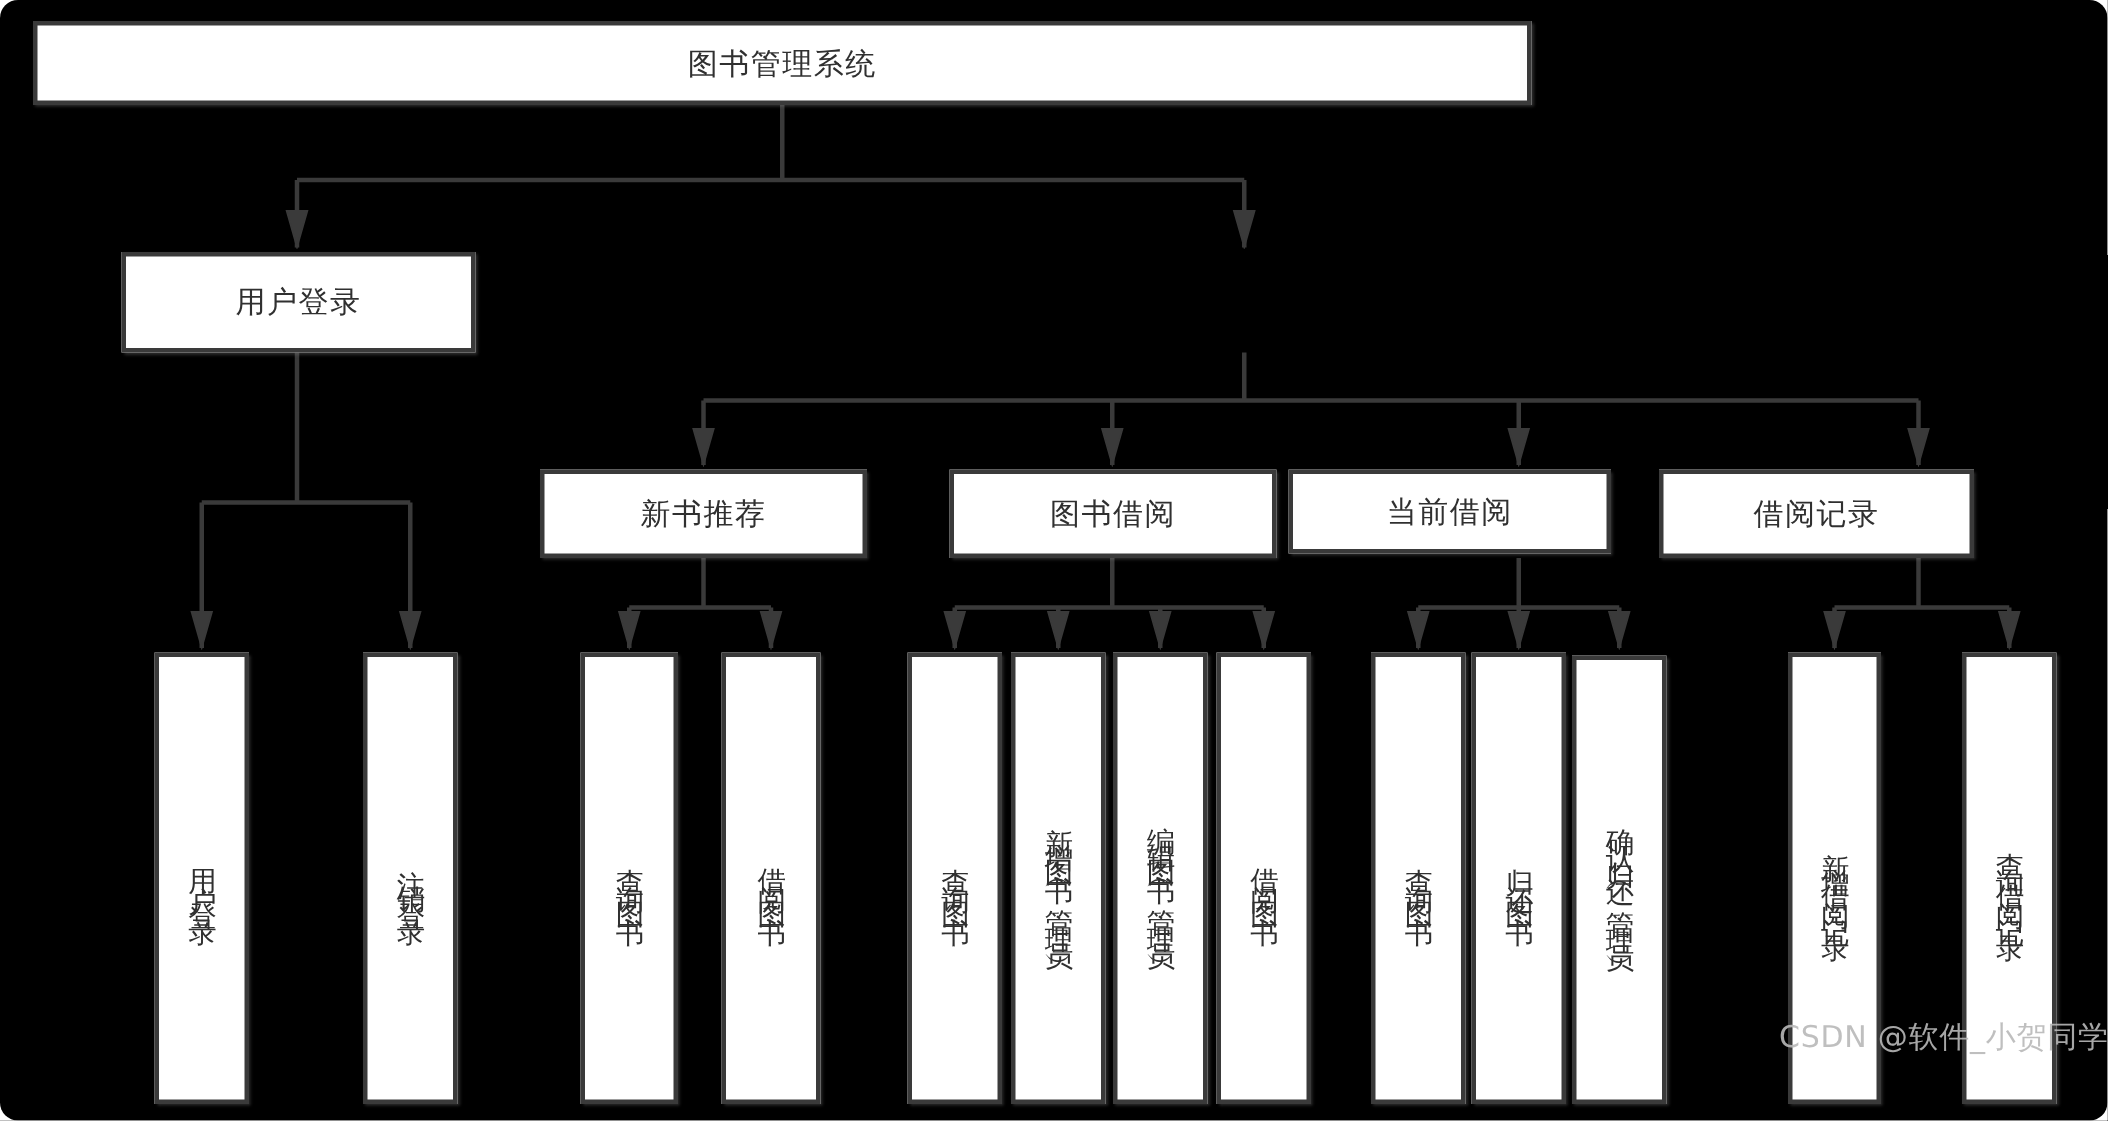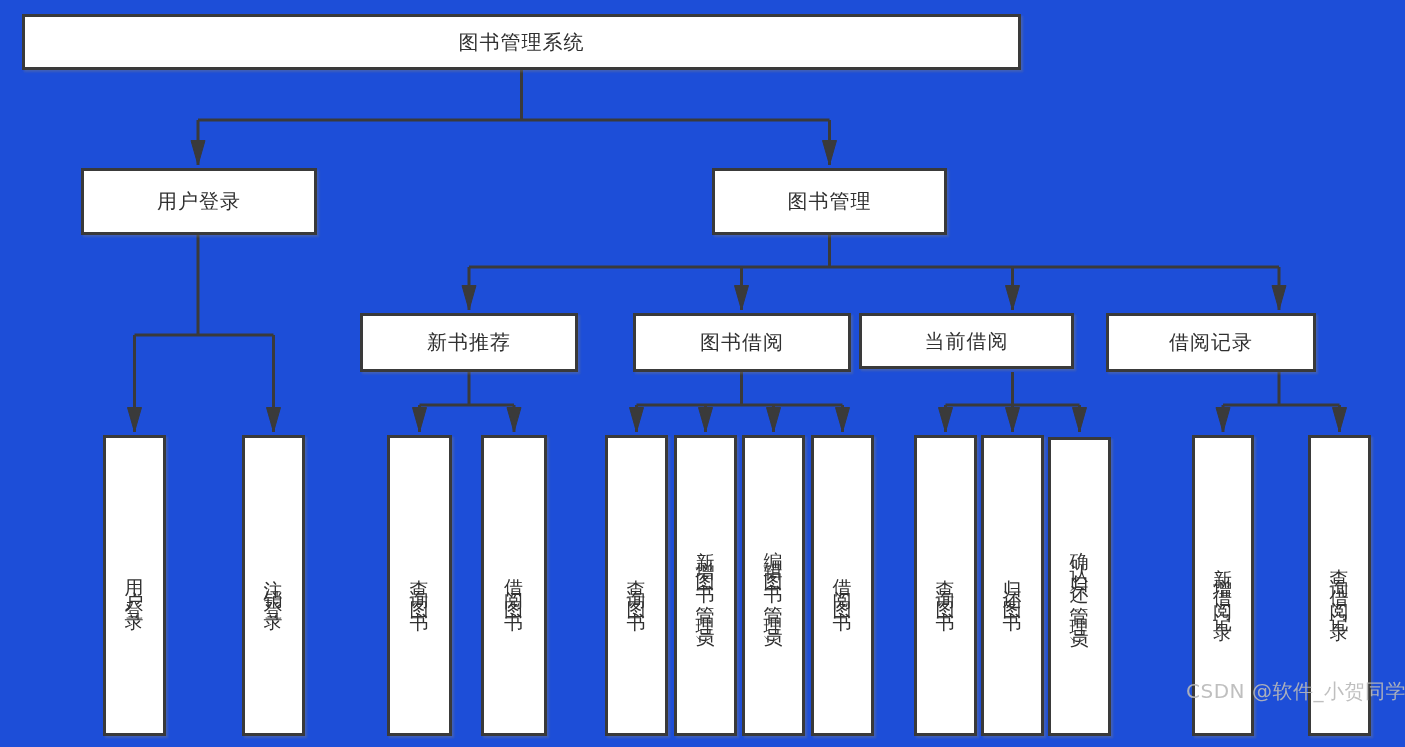--- a/index.html
+++ b/index.html
@@ -4,23 +4,24 @@
 <style>
   html, body {
     margin: 0;
     padding: 0;
     background: #ffffff;
   }
   .stage {
     position: relative;
     width: 1405px;
     height: 747px;
-    background: #1d4ed8;
+    background: #000000;
     font-family: "DejaVu Sans", "Liberation Sans", sans-serif;
     overflow: hidden;
+    border-radius: 12px;
   }
   .connectors {
     position: absolute;
     left: 0;
     top: 0;
     z-index: 1;
   }
   .node {
     position: absolute;
     box-sizing: border-box;
@@ -112,23 +113,20 @@
     </g>
   </svg>
 
   <div class="node h" style="left:22px; top:14px; width:999px; height:56px;">
     <span>图书管理系统</span>
   </div>
 
   <div class="node h" style="left:81px; top:168px; width:236px; height:67px;">
     <span>用户登录</span>
   </div>
-  <div class="node h" style="left:712px; top:168px; width:235px; height:67px;">
-    <span>图书管理</span>
-  </div>
 
   <div class="node h" style="left:360px; top:313px; width:218px; height:59px;text-align:center;">
     <span>新书推荐</span>
   </div>
   <div class="node h" style="left:633px; top:313px; width:218px; height:59px;">
     <span>图书借阅</span>
   </div>
   <div class="node h" style="left:859px; top:313px; width:215px; height:56px;align-items:center;">
     <span>当前借阅</span>
   </div>

